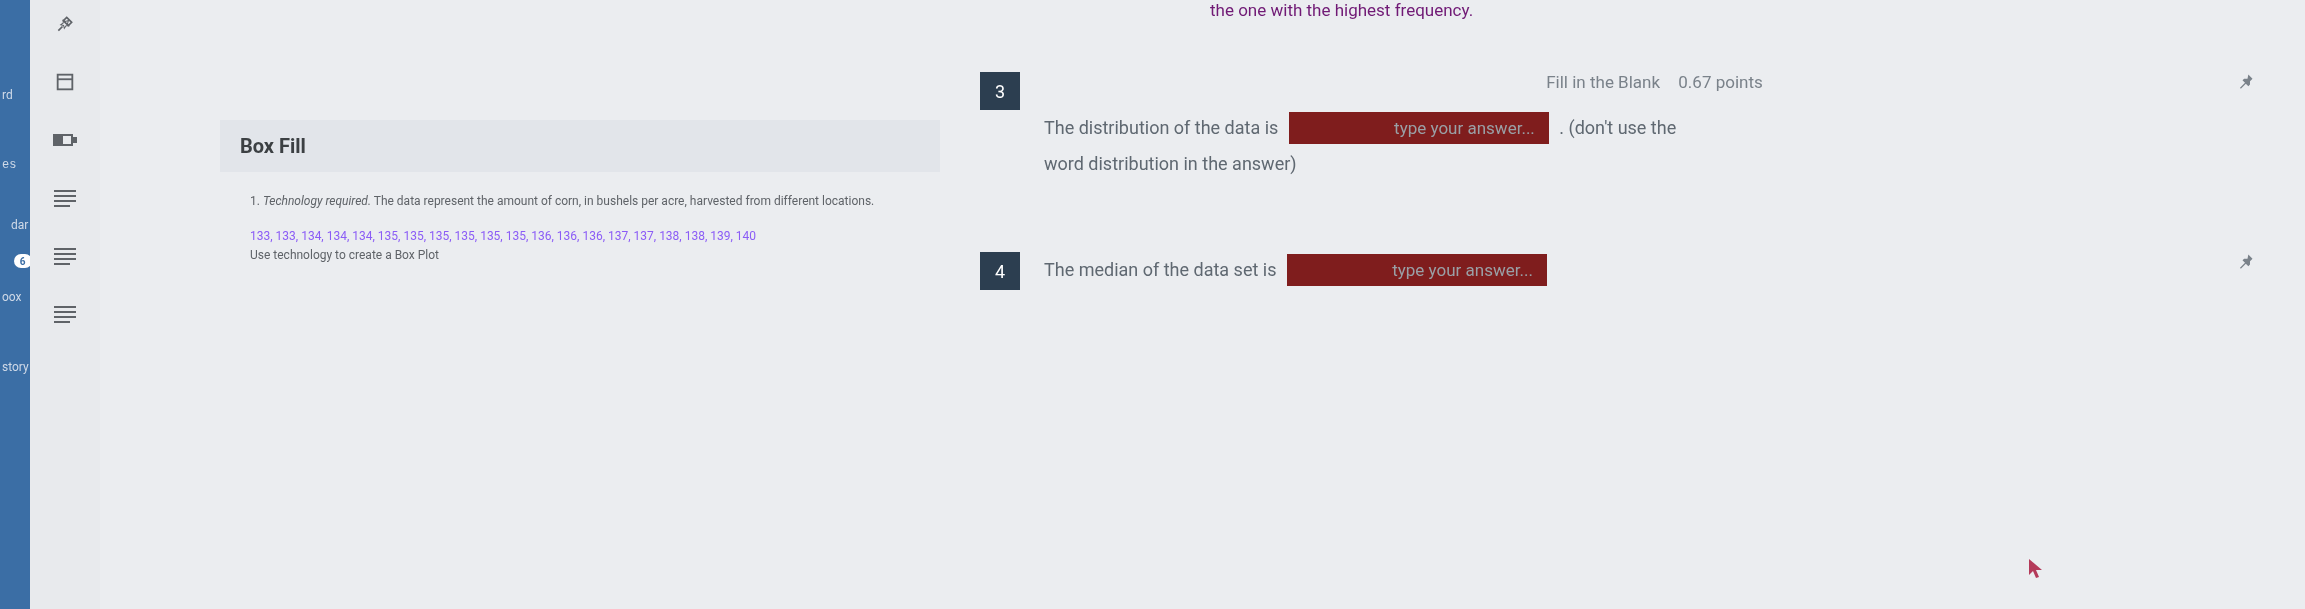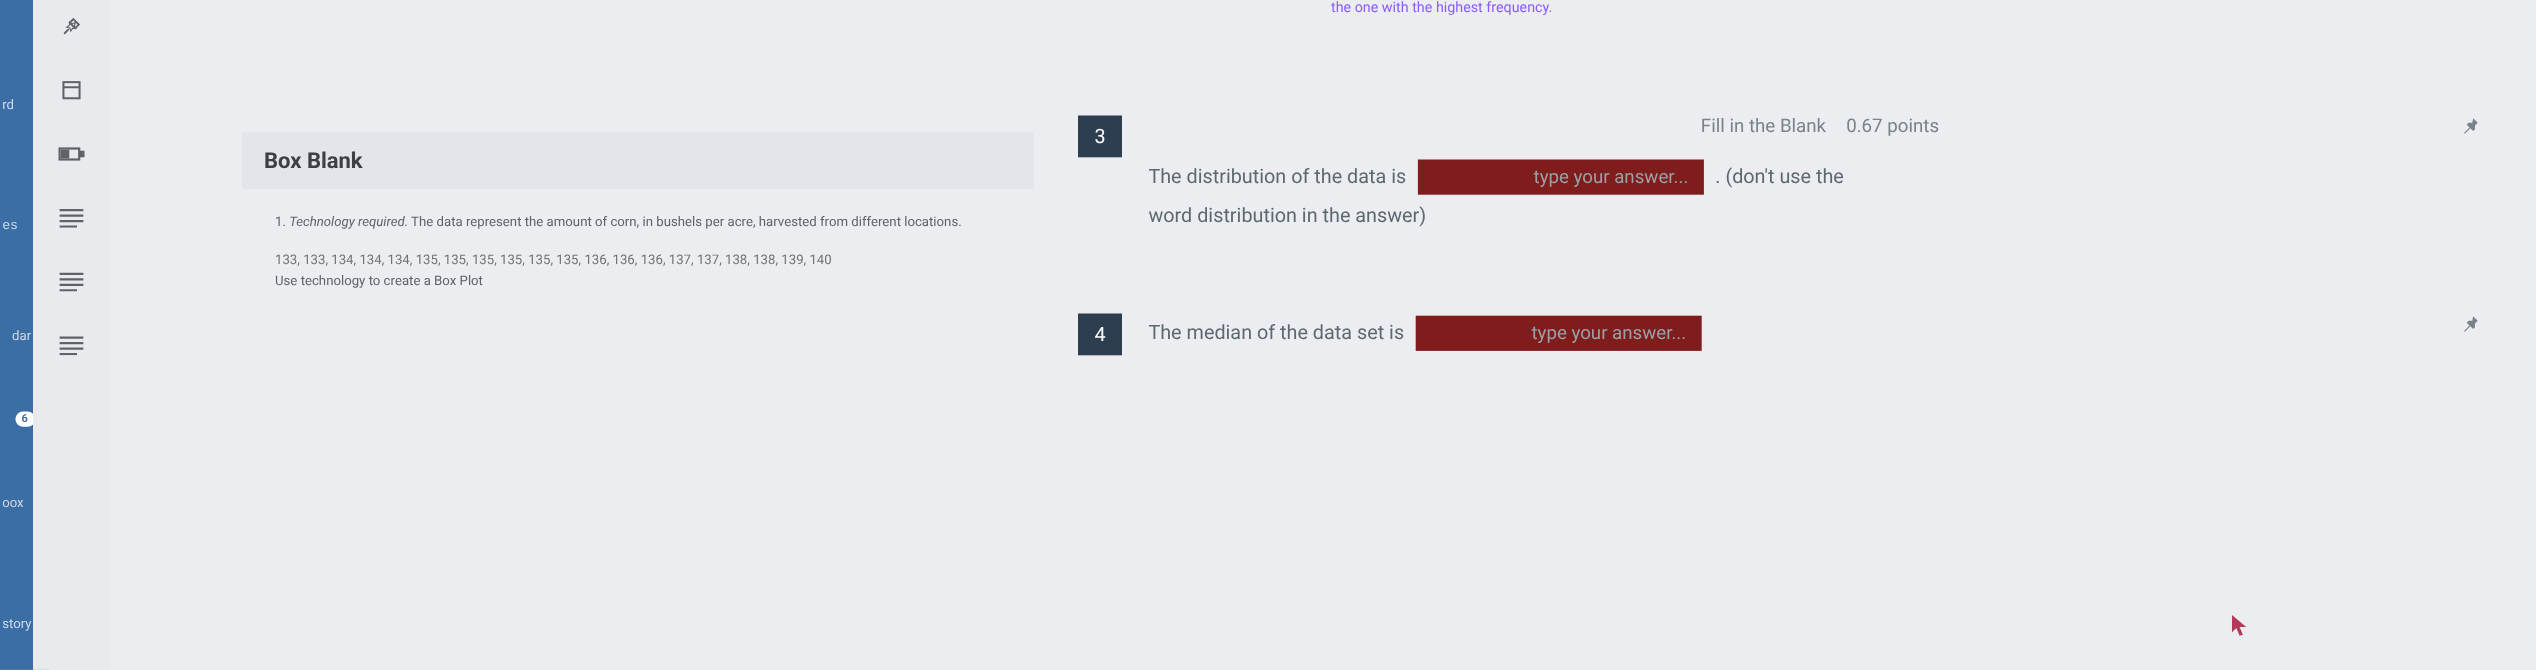--- a/index.html
+++ b/index.html
@@ -15,21 +15,20 @@
       position: absolute;
       left: 0;
       top: 0;
       width: 45px;
       height: 100%;
       background: #3b6ea5;
       display: flex;
       flex-direction: column;
       color: #fff;
       font-size: 11px;
-      gap: 40px;
     }
     .left-sidebar .nav-item {
       padding: 18px 2px;
       text-align: left;
       color: #d0dae8;
       font-size: 12px;
       writing-mode: horizontal-tb;
     }
     .badge-6 {
       background: #fff;
@@ -98,33 +97,33 @@
       color: #5f6368;
       font-size: 12px;
       line-height: 1.6;
     }
     .section-body .prompt-num {
       font-weight: 400;
     }
     .section-body .emph { font-style: italic; }
     .data-list {
       margin-top: 16px;
-      color: #737373;
+      color: #8b5cf6;
     }
     .right-content {
       flex: 1;
       padding-top: 0;
       color: #6b7280;
       font-size: 18px;
     }
     .fragment-top {
-      color: #8b5cf6;
-      font-size: 13px;
+      color: #701a75;
+      font-size: 17px;
       margin-left: 230px;
-      margin-bottom: 90px;
+      margin-bottom: 52px;
     }
     .question-block {
       display: flex;
       align-items: flex-start;
       gap: 24px;
       margin-bottom: 70px;
       position: relative;
     }
     .qnum {
       background: #2c3e50;
@@ -234,21 +233,21 @@
         <line x1="0" y1="7" x2="22" y2="7"></line>
         <line x1="0" y1="12" x2="22" y2="12"></line>
         <line x1="0" y1="17" x2="16" y2="17"></line>
       </svg>
   </div>
 </div>
 
 <div class="main-area">
   <div class="content-wrap">
     <div class="left-content">
-      <div class="section-header">Box Blank</div>
+      <div class="section-header">Box Fill</div>
       <div class="section-body">
         <div>
           <span class="prompt-num">1.</span>
           <span class="emph">Technology required.</span><span> The data represent the amount of corn, in bushels per acre, harvested from different locations.</span>
         </div>
         <div class="data-list">133, 133, 134, 134, 134, 135, 135, 135, 135, 135, 135, 136, 136, 136, 137, 137, 138, 138, 139, 140</div>
         <div>Use technology to create a Box Plot</div>
       </div>
     </div>
 

